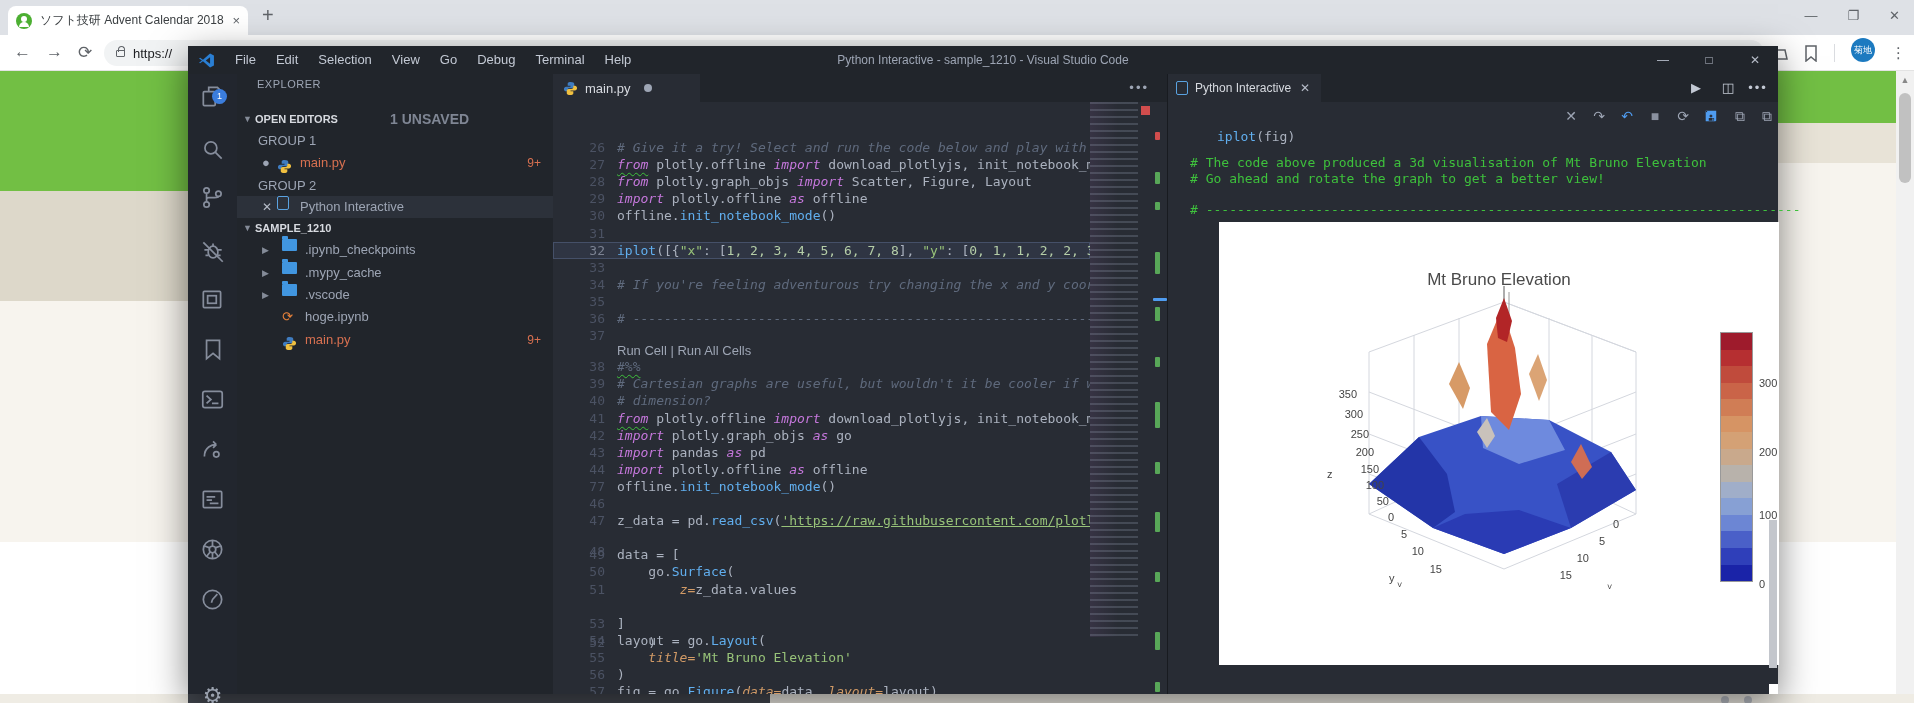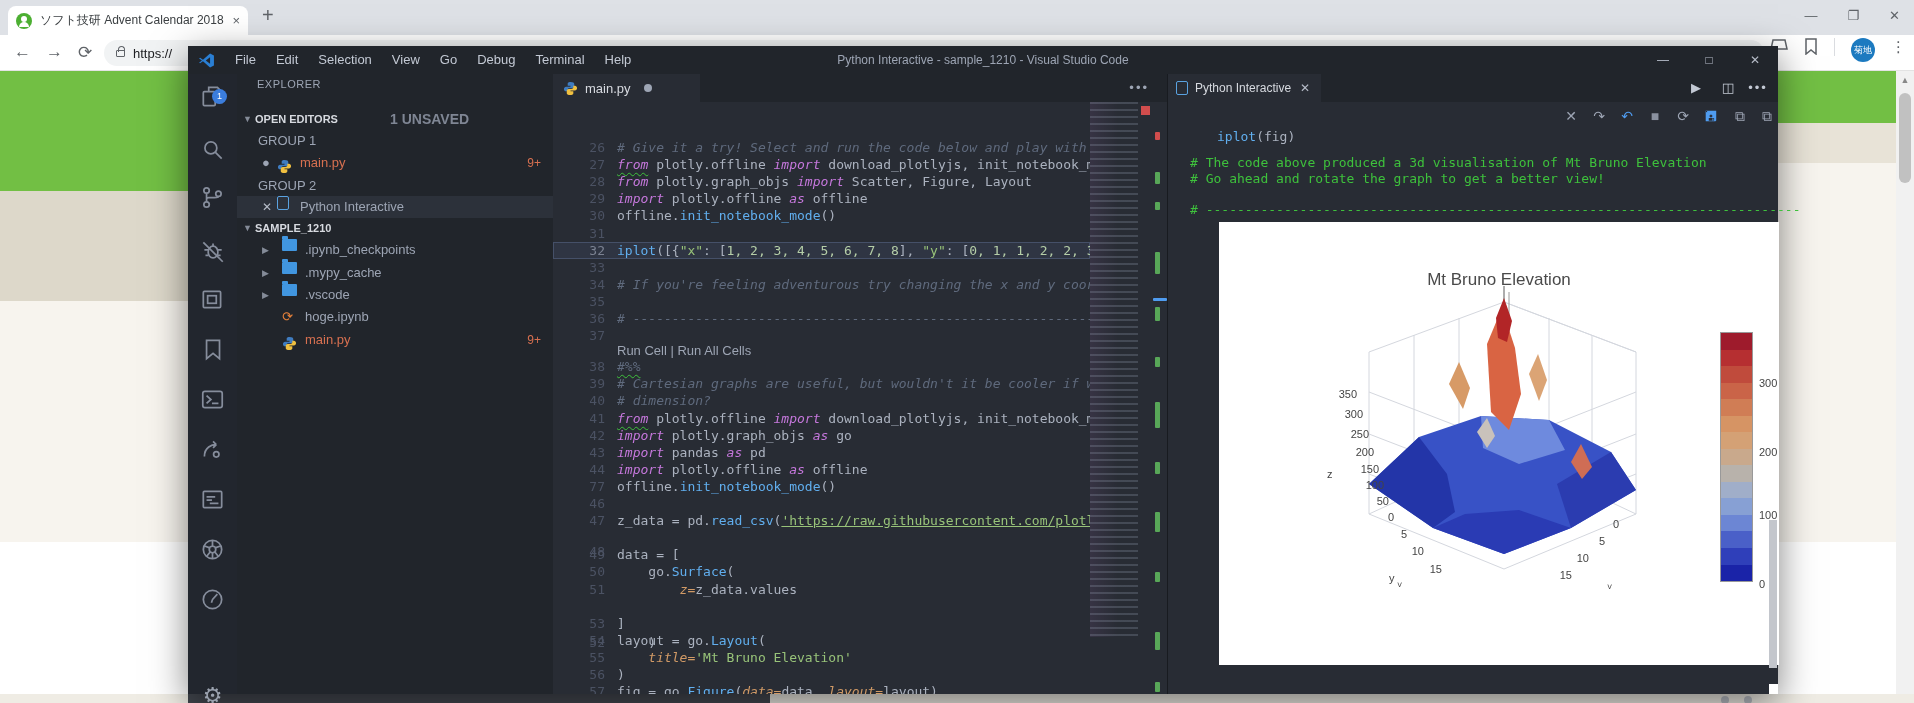--- a/index.html
+++ b/index.html
@@ -18,21 +18,21 @@
   #btab .tclose { color:#5f6368; font-size:13px; margin-left:6px; cursor:default; }
   #newtab { position:absolute; left:262px; top:4px; color:#5f6368; font-size:20px; }
   #winctl { position:absolute; right:0; top:0; height:30px; display:flex; align-items:center; gap:30px; padding-right:14px; color:#5f6368; font-size:13px; }
   #toolbar { position:absolute; left:0; top:35px; width:1914px; height:36px; background:#fff; border-bottom:1px solid #e3e3e3; }
   #toolbar .nav { position:absolute; top:7px; color:#5f6368; font-size:17px; }
   #omnibox { position:absolute; left:104px; top:5px; width:1660px; height:26px; border-radius:13px; background:#f1f3f4;
              display:flex; align-items:center; padding:0 12px; }
   .lock { width:9px; height:7px; border:1.5px solid #5f6368; border-radius:1px; position:relative; margin-right:8px; }
   .lock:before { content:""; position:absolute; left:1px; top:-5px; width:5px; height:5px; border:1.5px solid #5f6368; border-bottom:none; border-radius:4px 4px 0 0; }
   #omnibox .url { font-size:13px; color:#202124; }
-  #brright { position:absolute; right:8px; top:38px; display:flex; align-items:flex-start; gap:16px; color:#5f6368; }
+  #brright { position:absolute; right:8px; top:38px; display:flex; align-items:flex-end; gap:16px; color:#5f6368; }
   #avatar { width:24px; height:24px; border-radius:50%; background:#1c7ac0; color:#fff; font-size:9px; display:flex; align-items:center; justify-content:center; }
   
   .pgleft-green { position:absolute; left:0; top:71px; width:188px; height:120px; background:#72bf44; }
   .pgleft-tan   { position:absolute; left:0; top:191px; width:188px; height:110px; background:#ddd8ca; }
   .pgright-green{ position:absolute; left:1778px; top:71px; width:118px; height:52px; background:#72bf44; }
   .pgright-tan  { position:absolute; left:1778px; top:123px; width:118px; height:40px; background:#e8e3d7; }
   #bscroll { position:absolute; left:1896px; top:71px; width:18px; height:632px; background:#f1f1f1; }
   #bscroll .arr { color:#888; font-size:9px; text-align:center; margin-top:4px; }
   #bscroll .thumb { position:absolute; left:3px; top:22px; width:12px; height:90px; background:#c1c1c1; border-radius:6px; }
   #pagebottom { position:absolute; left:0; top:694px; width:1914px; height:9px; background:#efece4; }

